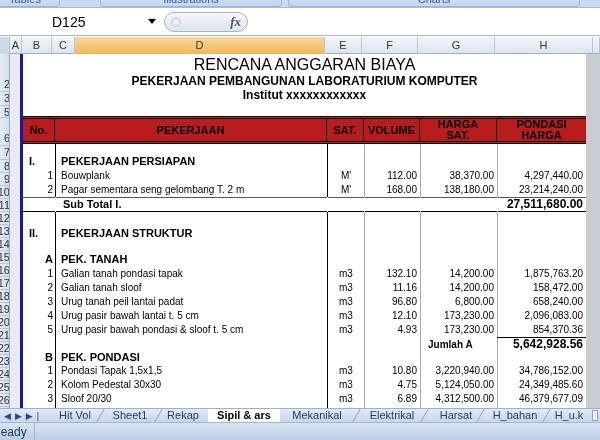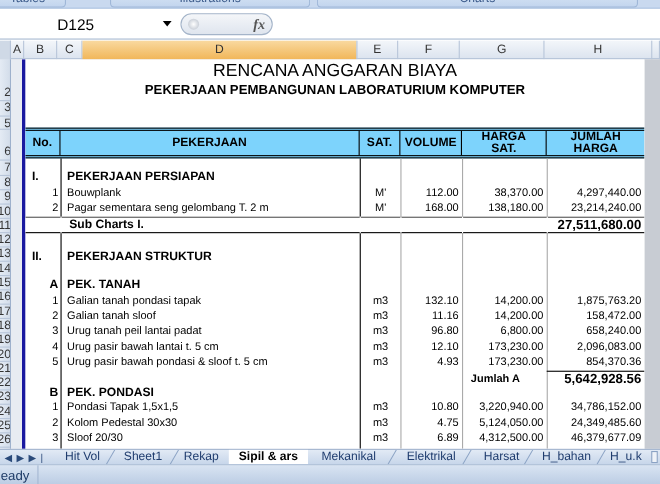--- a/index.html
+++ b/index.html
@@ -17,21 +17,21 @@
   .colh { position: absolute; top: 0; height: 17px; font-size: 11px; line-height: 17px; text-align: center; color: #333; border-right: 1px solid #b7c5d9; }
   .colh.sel { background: linear-gradient(#f9d99f, #f1b659); color: #333; }
   .row-headers { position: absolute; left: 0; top: 54px; width: 10px; height: 354px; background: linear-gradient(90deg, #e4ebf4, #d3ddea); border-right: 1px solid #9eb1cc; overflow: hidden; }
   .rowh { position: absolute; left: -6px; width: 16px; font-size: 11px; text-align: right; color: #333; border-bottom: 1px solid #b7c5d9; }
   .colA-strip { position: absolute; left: 10px; top: 54px; width: 10px; height: 354px; background: #e8ecf2; }
   .sheet { position: absolute; left: 20px; top: 54px; width: 566px; height: 354px; overflow: hidden; background: #fff; border-left: 3px solid #1a1aa0; }
   .right-strip { position: absolute; left: 586px; top: 54px; width: 14px; height: 354px; background: #c8ccd3; }
   .title1 { position: absolute; left: 0; width: 563px; top: 2px; text-align: center; font-size: 16px; color: #000; }
   .title2 { position: absolute; left: 0; width: 563px; top: 20px; text-align: center; font-size: 12px; font-weight: bold; color: #000; }
   .title3 { position: absolute; left: 0; width: 563px; top: 34px; text-align: center; font-size: 12px; font-weight: bold; color: #000; }
-  .hdr-row { position: absolute; left: 0; top: 62px; width: 563px; height: 28px; background: #7dd3fc; border-top: 3px double #000; border-bottom: 3px double #000; }
+  .hdr-row { position: absolute; left: 0; top: 62px; width: 563px; height: 28px; background: #b91c1c; border-top: 3px double #000; border-bottom: 3px double #000; }
   .hdr-cell { position: absolute; top: 0; height: 22px; font-size: 11px; font-weight: bold; text-align: center; display: flex; align-items: center; justify-content: center; border-right: 1px solid #000; line-height: 11px; }
   .vline { position: absolute; width: 1px; background: #000; }
   .cell { position: absolute; font-size: 10px; white-space: nowrap; line-height: 12px; color: #000; }
   .num { text-align: right; }
   .bold { font-weight: bold; }
   .sect { font-size: 11px; font-weight: bold; }
   .tabs-bar { position: absolute; left: 0; top: 408px; width: 600px; height: 14px; background: linear-gradient(#e2eaf5, #c7d6ea); border-top: 1px solid #9eb1cc; }
   .nav-arrows { position: absolute; left: 4px; top: 0; font-size: 9px; color: #2a4a7a; letter-spacing: 4px; line-height: 14px; }
   .tab { position: absolute; top: 0; height: 13px; font-size: 11px; line-height: 13px; color: #1f3c6e; text-align: center; }
   .tab.active { background: #fff; color: #000; font-weight: bold; }
@@ -96,32 +96,33 @@
   <div class="rowh" style="top:301px;height:13px;">23</div>
   <div class="rowh" style="top:314px;height:13px;">24</div>
   <div class="rowh" style="top:327px;height:13px;">25</div>
   <div class="rowh" style="top:340px;height:13px;">26</div>
 </div>
 <div class="colA-strip"></div>
 
 <div class="sheet">
   <div class="title1">RENCANA ANGGARAN BIAYA</div>
   <div class="title2">PEKERJAAN PEMBANGUNAN LABORATURIUM KOMPUTER</div>
+  <div class="title3">Institut xxxxxxxxxxxx</div>
 
   <div class="hdr-row">
     <div class="hdr-cell" style="left:0;width:32px;">No.</div>
     <div class="hdr-cell" style="left:32px;width:272px;">PEKERJAAN</div>
     <div class="hdr-cell" style="left:304px;width:37px;">SAT.</div>
     <div class="hdr-cell" style="left:341px;width:56px;">VOLUME</div>
     <div class="hdr-cell" style="left:397px;width:77px;flex-direction:column;">
       <span>HARGA</span>
       <span>SAT.</span>
     </div>
     <div class="hdr-cell" style="left:474px;width:89px;flex-direction:column;border-right:none;">
-      <span>JUMLAH</span>
+      <span>PONDASI</span>
       <span>HARGA</span>
     </div>
   </div>
 
   <div class="vline" style="left:32px;top:90px;height:264px;"></div>
   <div class="vline" style="left:304px;top:90px;height:264px;"></div>
   <div class="vline" style="left:341px;top:90px;height:264px;background:#aaa;"></div>
   <div class="vline" style="left:397px;top:90px;height:264px;background:#aaa;"></div>
   <div class="vline" style="left:474px;top:90px;height:264px;background:#aaa;"></div>
 
@@ -139,21 +140,21 @@
   <div>
     <div class="cell num" style="left:0;width:30px;top:130px;">2</div>
     <div class="cell" style="left:38px;top:130px;">Pagar sementara seng gelombang T. 2 m</div>
     <div class="cell" style="left:318px;top:130px;">M'</div>
     <div class="cell num" style="left:341px;width:53px;top:130px;">168.00</div>
     <div class="cell num" style="left:397px;width:74px;top:130px;">138,180.00</div>
     <div class="cell num" style="left:474px;width:86px;top:130px;">23,214,240.00</div>
   </div>
 
   <div style="position:absolute;left:0;top:143px;width:563px;height:15px;background:#fff;border-top:1px solid #555;border-bottom:1px solid #000;"></div>
-  <div class="cell bold" style="left:40px;top:144px;font-size:11px;">Sub Charts  I.</div>
+  <div class="cell bold" style="left:40px;top:144px;font-size:11px;">Sub Total  I.</div>
   <div class="cell num bold" style="left:474px;width:86px;top:144px;font-size:12px;">27,511,680.00</div>
   <div class="vline" style="left:32px;top:143px;height:15px;background:#fff;"></div>
   <div class="vline" style="left:304px;top:143px;height:15px;background:#fff;"></div>
   <div class="vline" style="left:341px;top:143px;height:15px;background:#fff;"></div>
   <div class="vline" style="left:397px;top:143px;height:15px;background:#fff;"></div>
   <div class="vline" style="left:474px;top:143px;height:15px;background:#fff;"></div>
 
   <div class="cell sect" style="left:6px;top:173px;">II.</div>
   <div class="cell sect" style="left:38px;top:173px;">PEKERJAAN STRUKTUR</div>
 

